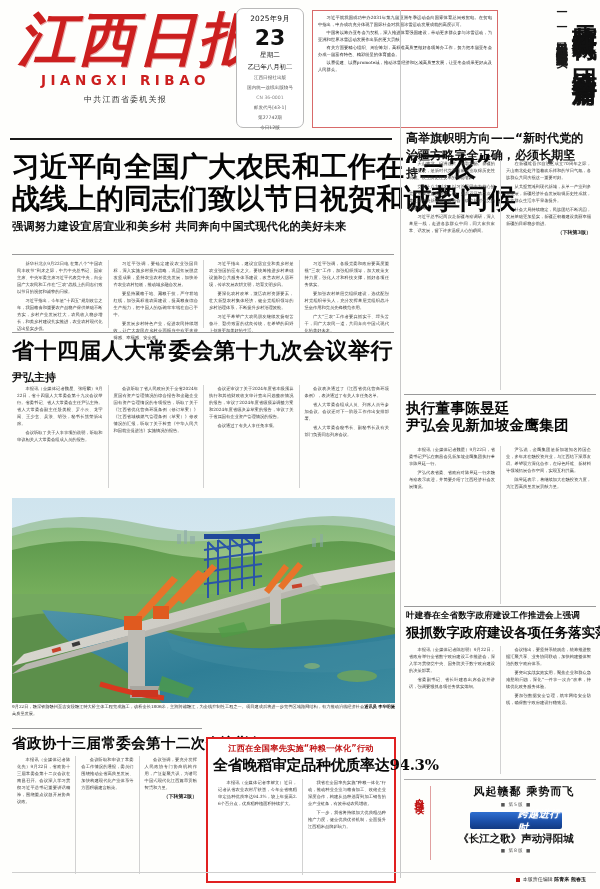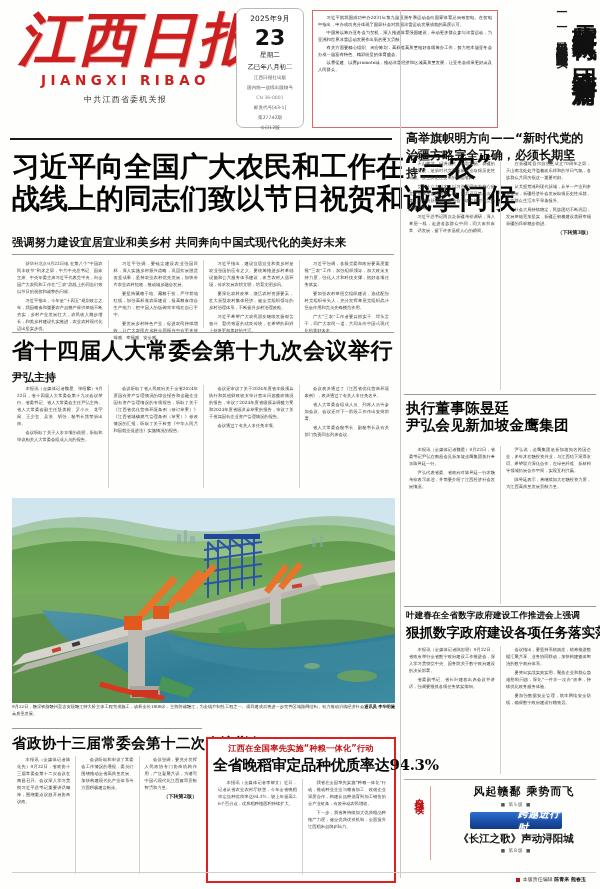--- a/index.html
+++ b/index.html
@@ -243,21 +243,21 @@
       <div class="vhead-sub">——以习近平同志为核心的党中央情系天山儿女引领新疆发展纪实</div>
       <div class="vhead-by">新华社记者</div>
     </div>
   </div>
 
   <div class="rule-thick" style="left:10px; top:138px; width:382px;"></div>
 
   <div style="position:absolute; left:12px; top:148px; width:382px;">
     <div class="headline-xl" style="margin-top:3px;">习近平向全国广大农民和工作在“三农”</div>
     <div class="headline-xl">战线上的同志们致以节日祝贺和诚挚问候</div>
-    <div class="subdeck" style="margin-top:20px;">强调努力建设宜居宜业和美乡村  共同奔向中国式现代化的美好未来</div>
+    <div class="subdeck" style="margin-top:4px;">强调努力建设宜居宜业和美乡村  共同奔向中国式现代化的美好未来</div>
   </div>
 
   <div class="rule-thin" style="left:12px; top:254px; width:382px;"></div>
 
   <div class="cols" style="left:12px; top:260px; width:382px; height:68px;">
     <div class="col" style="width:95.5px;">
         <div class="colinner">
       <p class="ptext">新华社北京9月22日电 在第八个“中国农民丰收节”到来之际，中共中央总书记、国家主席、中央军委主席习近平代表党中央，向全国广大农民和工作在“三农”战线上的同志们致以节日的祝贺和诚挚的问候。</p>
       <p class="ptext">习近平指出，今年是“十四五”规划收官之年，我国粮食和重要农产品稳产保供基础不断夯实，乡村产业发展壮大，农民收入稳步增长，和美乡村建设扎实推进，农业农村现代化迈出坚实步伐。</p>
     </div>

